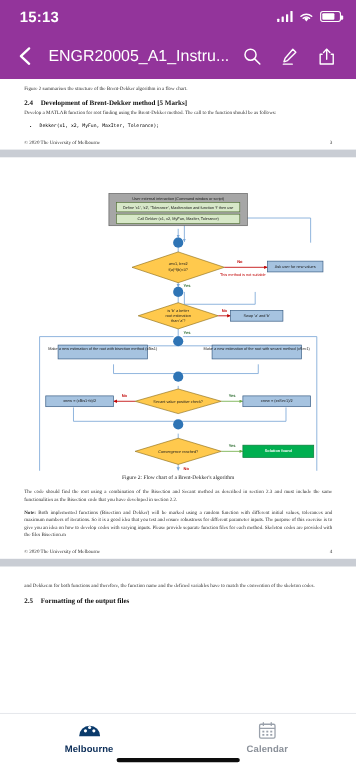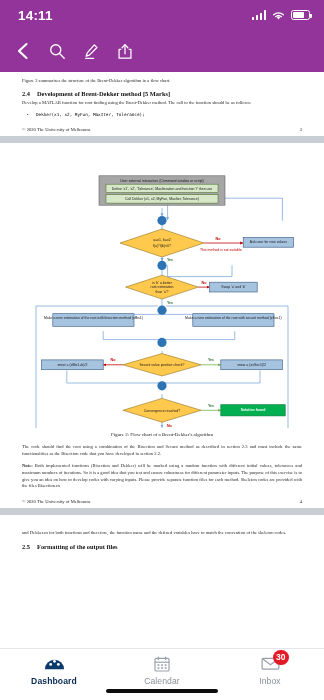--- a/index.html
+++ b/index.html
@@ -59,36 +59,36 @@
   .chart svg { width:100%; height:100%; display:block; }
   .fc-t { font-family:"Liberation Sans", sans-serif; font-size: 2.5px; fill:#1b1b1b; }
   .fc-t.w { fill:#ffffff; font-weight:bold; }
   .fc-lbl { font-family:"Liberation Sans", sans-serif; font-size: 2.6px; font-weight:bold; }
   .fc-note { font-family:"Liberation Sans", sans-serif; font-size: 2.5px; fill:#c00000; }
 
   
   .tabbar { flex: 0 0 auto; height: 52px; background:#fff; border-top:1px solid #e4e6ea;
             display:flex; align-items:flex-start; padding-top:5px;}
   .tab { flex:1; display:flex; flex-direction:column; align-items:center; gap:3px; cursor:pointer; position:relative;}
-  .tab .lbl { font-size: 8.6px; color:#8a9099; letter-spacing:.1px; }
+  .tab .lbl { font-size: 8.6px; color:#8a9099; letter-spacing:.1px;font-weight:bold; }
   .tab.active .lbl { color:#0a2c57; font-weight:bold; }
   .tab .ic { height:19px; display:flex; align-items:center; justify-content:center; position:relative;}
   .badge { position:absolute; top:-4px; right:-9px; min-width:15px; height:15px; padding:0 3px;
            background:#e21b27; color:#fff; border-radius:8px; font-size:8.5px; font-weight:bold;
            display:flex; align-items:center; justify-content:center; line-height:1;}
   .homebar { position:absolute; bottom:7px; left:50%; transform:translateX(-50%);
              width:112px; height:4px; background:#0d0d0d; border-radius:3px; }
 </style>
 </head>
 <body>
 
 <div id="app">
 
   <div class="statusbar">
-    <div class="clock">14:11</div>
+    <div class="clock">15:13</div>
     <div class="sysicons">
       <span class="bars">
           <i></i>
           <i></i>
           <i></i>
           <i></i>
         </span>
       <svg width="15" height="11" viewBox="0 0 16 12">
         <path d="M8 10.4 L10.2 7.6 A3.6 3.6 0 0 0 5.8 7.6 Z" fill="#fff"></path>
         <path d="M2.7 5.2 A7.8 7.8 0 0 1 13.3 5.2" stroke="#fff" stroke-width="1.5" fill="none" stroke-linecap="round"></path>
@@ -99,20 +99,21 @@
         </span>
     </div>
   </div>
 
   <div class="navbar">
     <div class="nav-back">
       <svg width="16" height="20" viewBox="0 0 16 20">
         <path d="M11.5 3 L4 10 L11.5 17" stroke="#fff" stroke-width="2.1" fill="none" stroke-linecap="round" stroke-linejoin="round"></path>
       </svg>
     </div>
+    <div class="nav-title">ENGR20005_A1_Instru...</div>
     <div class="nav-act">
       <svg width="18" height="18" viewBox="0 0 20 20">
         <circle cx="8.6" cy="8.6" r="5.6" stroke="#fff" stroke-width="1.5" fill="none"></circle>
         <path d="M12.8 12.8 L18 18" stroke="#fff" stroke-width="1.5" stroke-linecap="round"></path>
       </svg>
     </div>
     <div class="nav-act">
       <svg width="18" height="19" viewBox="0 0 20 20">
         <path d="M13.6 2.6 L16.6 5.6 L8.2 14 L4.6 15.2 L5.8 11.6 Z" stroke="#fff" stroke-width="1.4" fill="none" stroke-linejoin="round"></path>
         <path d="M4 17.6 L13 17.6" stroke="#fff" stroke-width="1.4" stroke-linecap="round"></path>
@@ -338,21 +339,21 @@
 
     <div class="tab active">
       <span class="ic">
         <svg width="21" height="16" viewBox="0 0 22 16">
           <path d="M1 13.6 A10 10 0 0 1 21 13.6 Z" fill="#0a3a6b"></path>
           <circle cx="7" cy="8.4" r="1.5" fill="#fff"></circle>
             <circle cx="15" cy="8.4" r="1.5" fill="#fff"></circle>
           <circle cx="11" cy="5.2" r="1.5" fill="#fff"></circle>
         </svg>
       </span>
-      <span class="lbl">Dashboard</span>
+      <span class="lbl">Melbourne</span>
     </div>
 
     <div class="tab">
       <span class="ic">
         <svg width="18" height="18" viewBox="0 0 20 20">
           <rect x="2.2" y="3.8" width="15.6" height="14" rx="1.4" stroke="#9aa1ab" stroke-width="1.3" fill="none"></rect>
           <path d="M2.2 8 L17.8 8" stroke="#9aa1ab" stroke-width="1.3"></path>
           <path d="M6 2.2 L6 5" stroke="#9aa1ab" stroke-width="1.3" stroke-linecap="round"></path>
           <path d="M14 2.2 L14 5" stroke="#9aa1ab" stroke-width="1.3" stroke-linecap="round"></path>
           <g fill="#9aa1ab">
@@ -363,26 +364,16 @@
           <rect x="9" y="13.6" width="2" height="1.8"></rect>
               <rect x="13" y="13.6" width="2" height="1.8"></rect>
             </g>
         </svg>
       </span>
       <span class="lbl">Calendar</span>
     </div>
 
 
 
-    <div class="tab">
-      <span class="ic">
-        <svg width="19" height="15" viewBox="0 0 20 15">
-          <rect x="1.2" y="2" width="17.6" height="11.4" rx="1.2" stroke="#9aa1ab" stroke-width="1.3" fill="none"></rect>
-          <path d="M1.6 2.6 L10 8.8 L18.4 2.6" stroke="#9aa1ab" stroke-width="1.3" fill="none"></path>
-        </svg>
-        <span class="badge">30</span>
-      </span>
-      <span class="lbl">Inbox</span>
-    </div>
   </div>
 
   <div class="homebar"></div>
 </div>
 
 </body></html>

